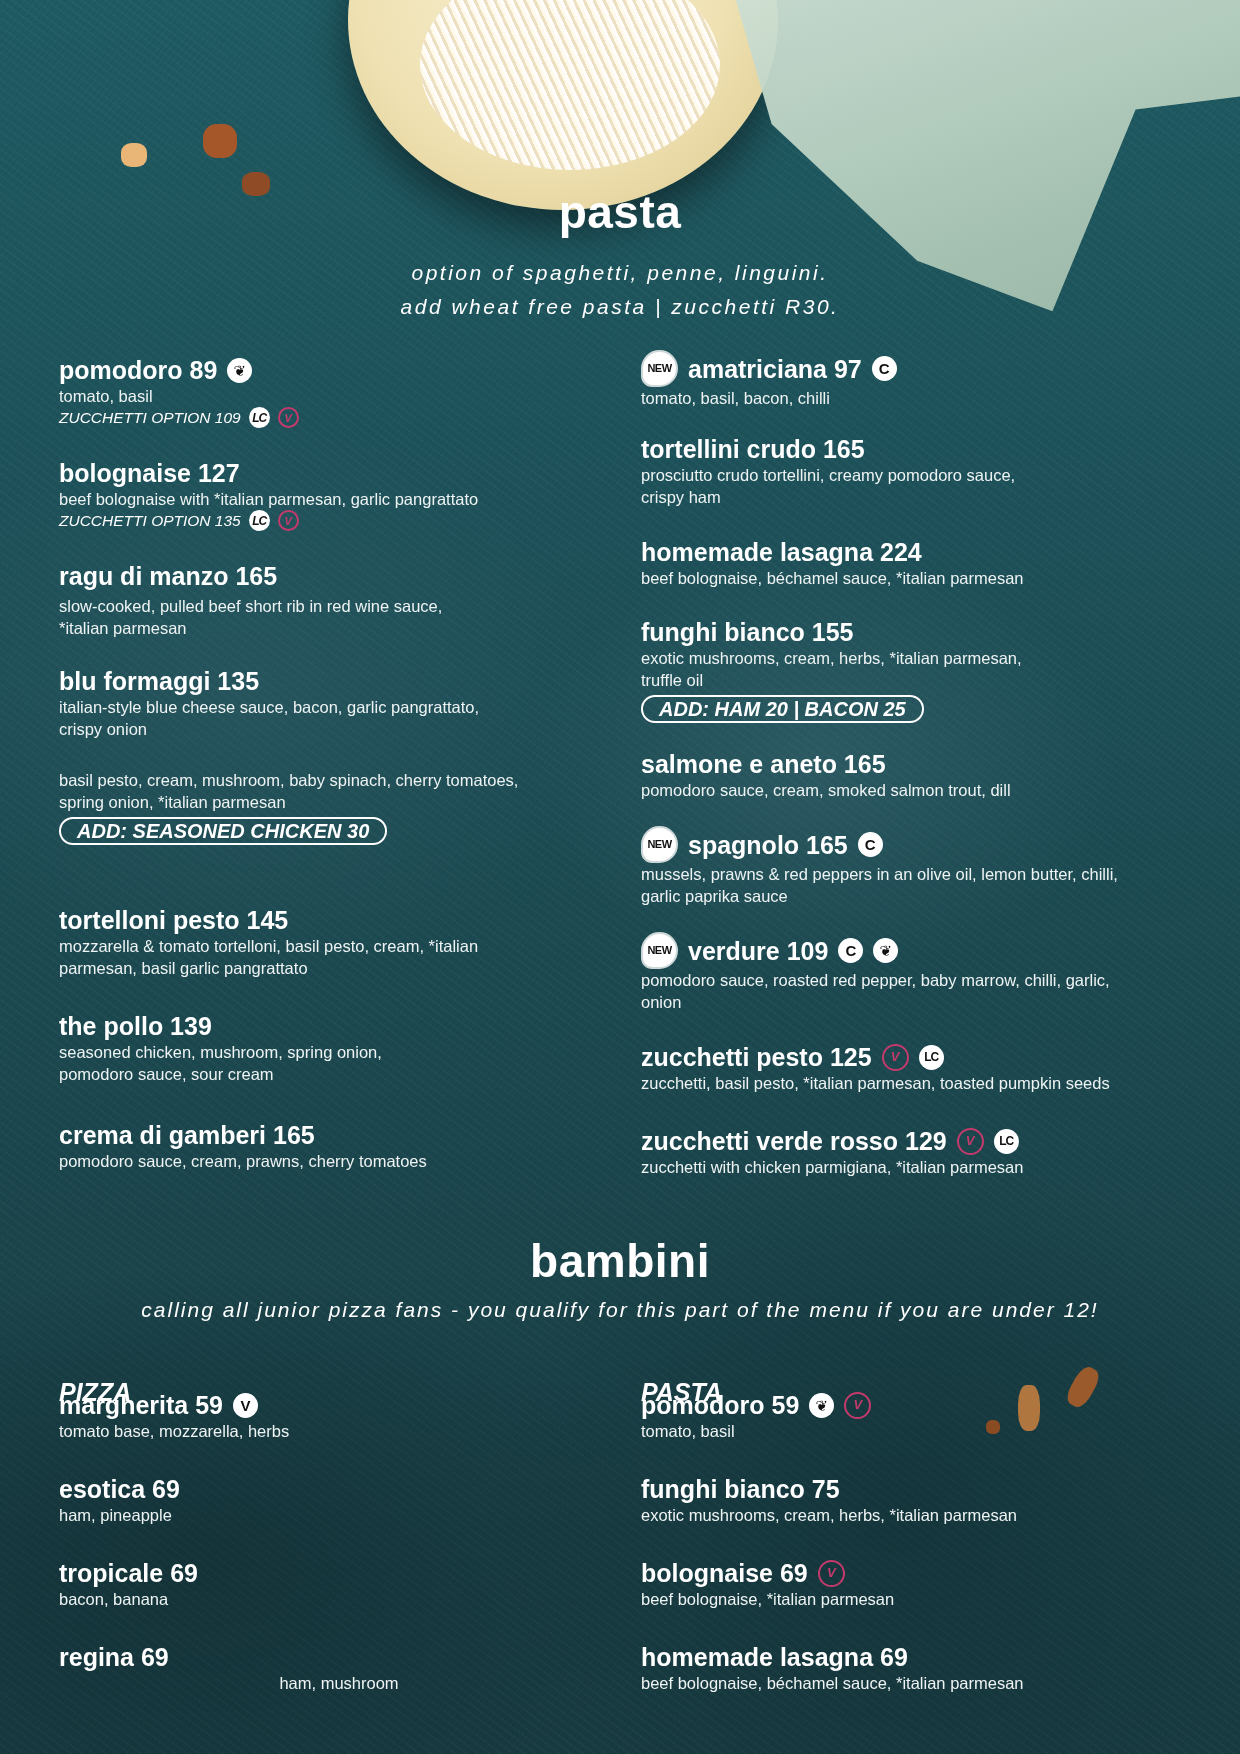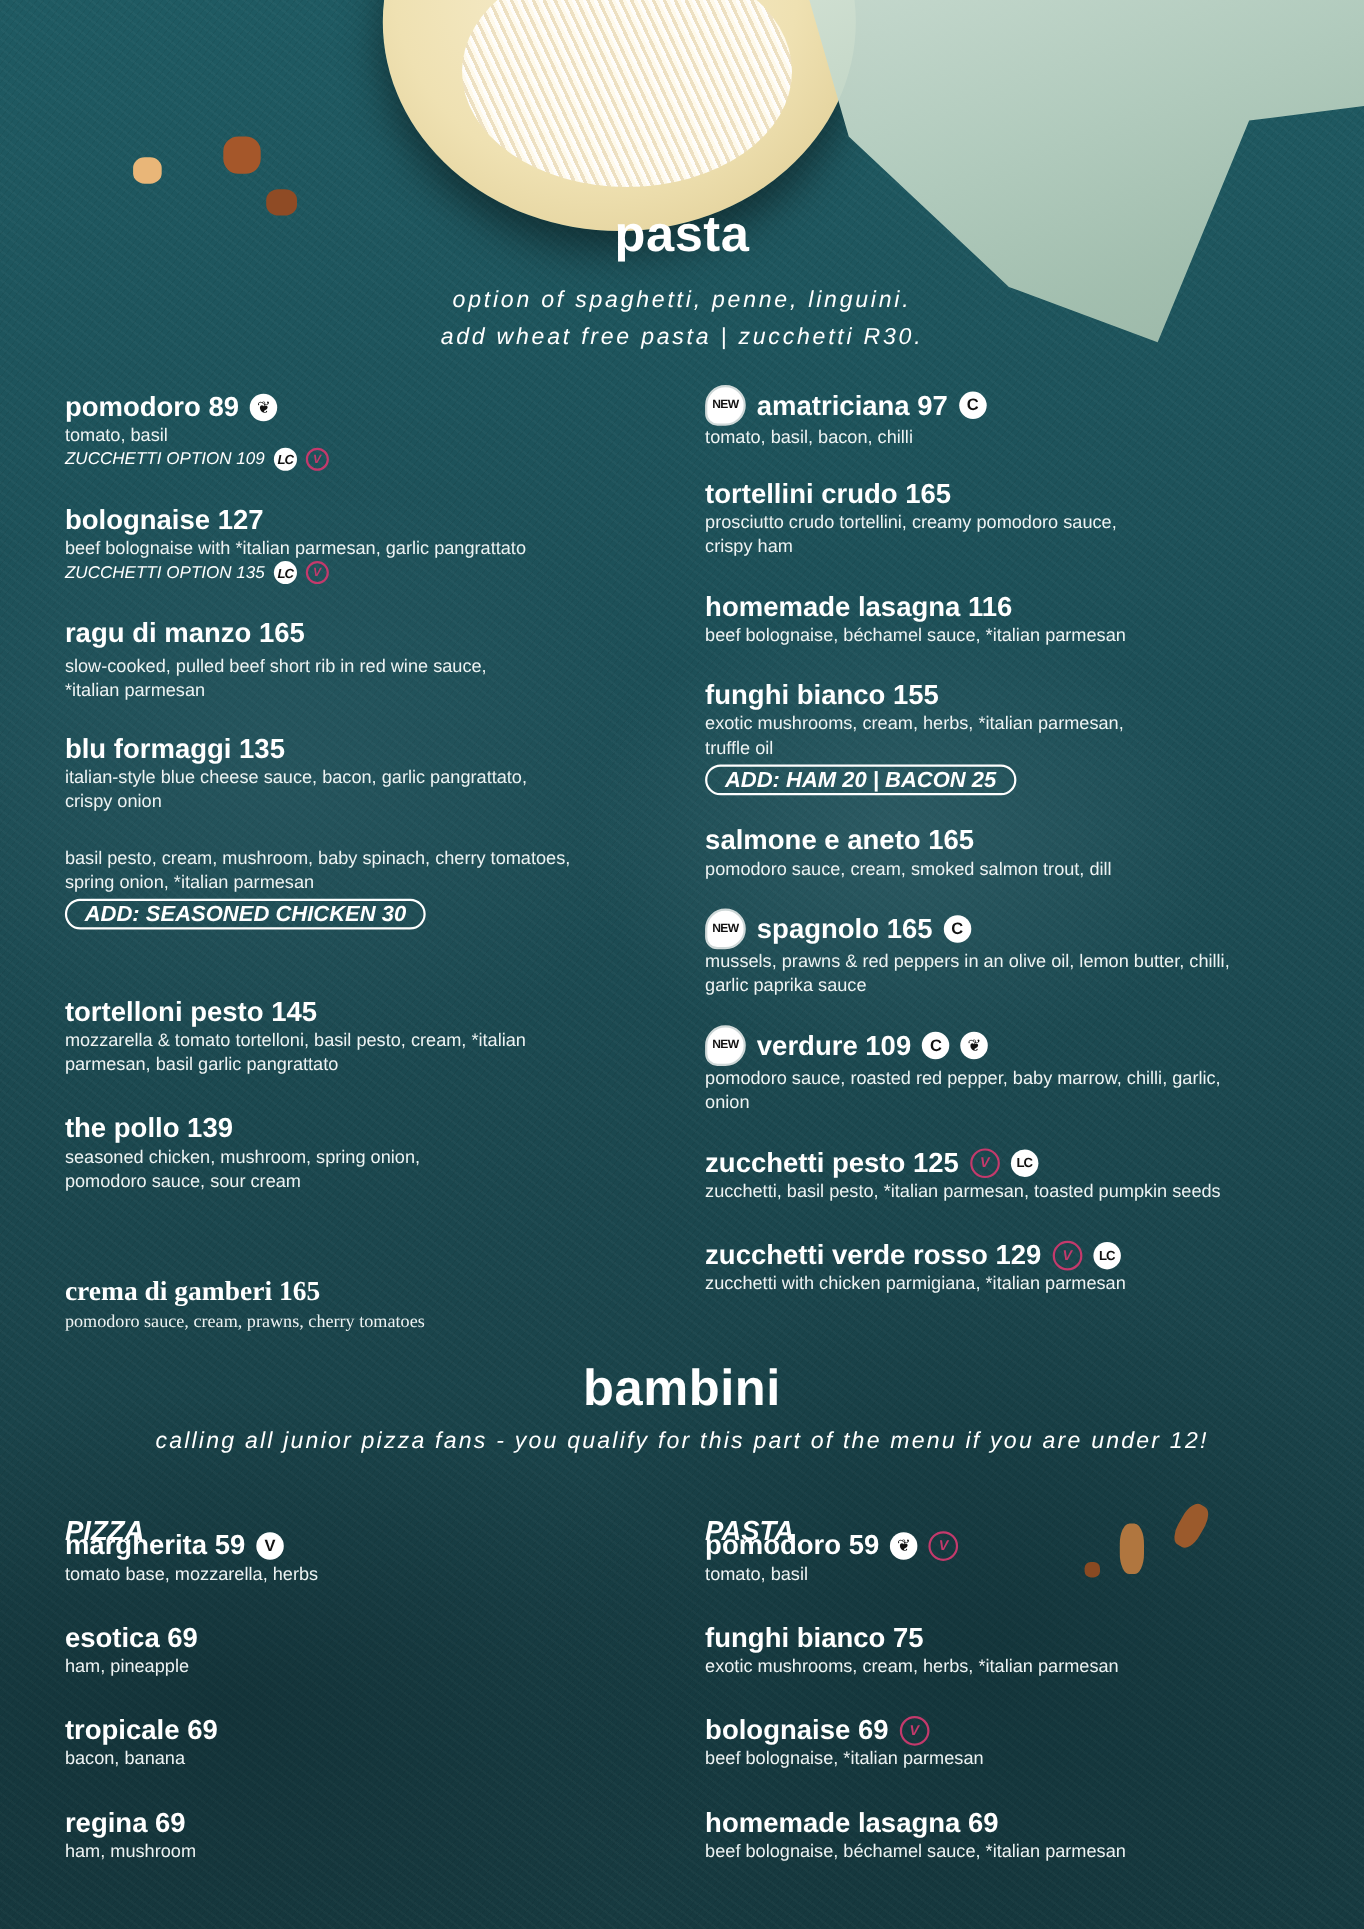--- a/index.html
+++ b/index.html
@@ -157,21 +157,21 @@
   </div>
 
   <div class="item" style="top:1011px;">
     <div class="item-title">
         <span>the pollo 139</span>
       </div>
     <div class="item-desc">seasoned chicken, mushroom, spring onion,</div>
     <div class="item-desc">pomodoro sauce, sour cream</div>
   </div>
 
-  <div class="item" style="top:1160px;font-family:Liberation Serif, serif;">
+  <div class="item" style="top:1120px;">
     <div class="item-title">
         <span>crema di gamberi 165</span>
       </div>
     <div class="item-desc">pomodoro sauce, cream, prawns, cherry tomatoes</div>
   </div>
 </div>
 
 <div class="col col-right">
 
   <div class="item" style="top:350px;">
@@ -186,21 +186,21 @@
   <div class="item" style="top:434px;">
     <div class="item-title">
         <span>tortellini crudo 165</span>
       </div>
     <div class="item-desc">prosciutto crudo tortellini, creamy pomodoro sauce,</div>
     <div class="item-desc">crispy ham</div>
   </div>
 
   <div class="item" style="top:537px;">
     <div class="item-title">
-        <span>homemade lasagna 116</span>
+        <span>homemade lasagna 224</span>
       </div>
     <div class="item-desc">beef bolognaise, béchamel sauce, *italian parmesan</div>
   </div>
 
   <div class="item" style="top:617px;">
     <div class="item-title">
         <span>funghi bianco 155</span>
       </div>
     <div class="item-desc">exotic mushrooms, cream, herbs, *italian parmesan,</div>
     <div class="item-desc">truffle oil</div>
@@ -271,21 +271,21 @@
         <span>esotica 69</span>
       </div>
     <div class="item-desc">ham, pineapple</div>
   </div>
   <div class="item" style="top:1558px;">
     <div class="item-title">
         <span>tropicale 69</span>
       </div>
     <div class="item-desc">bacon, banana</div>
   </div>
-  <div class="item" style="top:1642px;">
+  <div class="item" style="top:1642px;text-align:center;">
     <div class="item-title">
         <span>regina 69</span>
       </div>
     <div class="item-desc">ham, mushroom</div>
   </div>
 </div>
 
 <div class="col col-right">
   <div class="subhead" style="top:1350px;left:0;">PASTA</div>
   <div class="item" style="top:1390px;">

